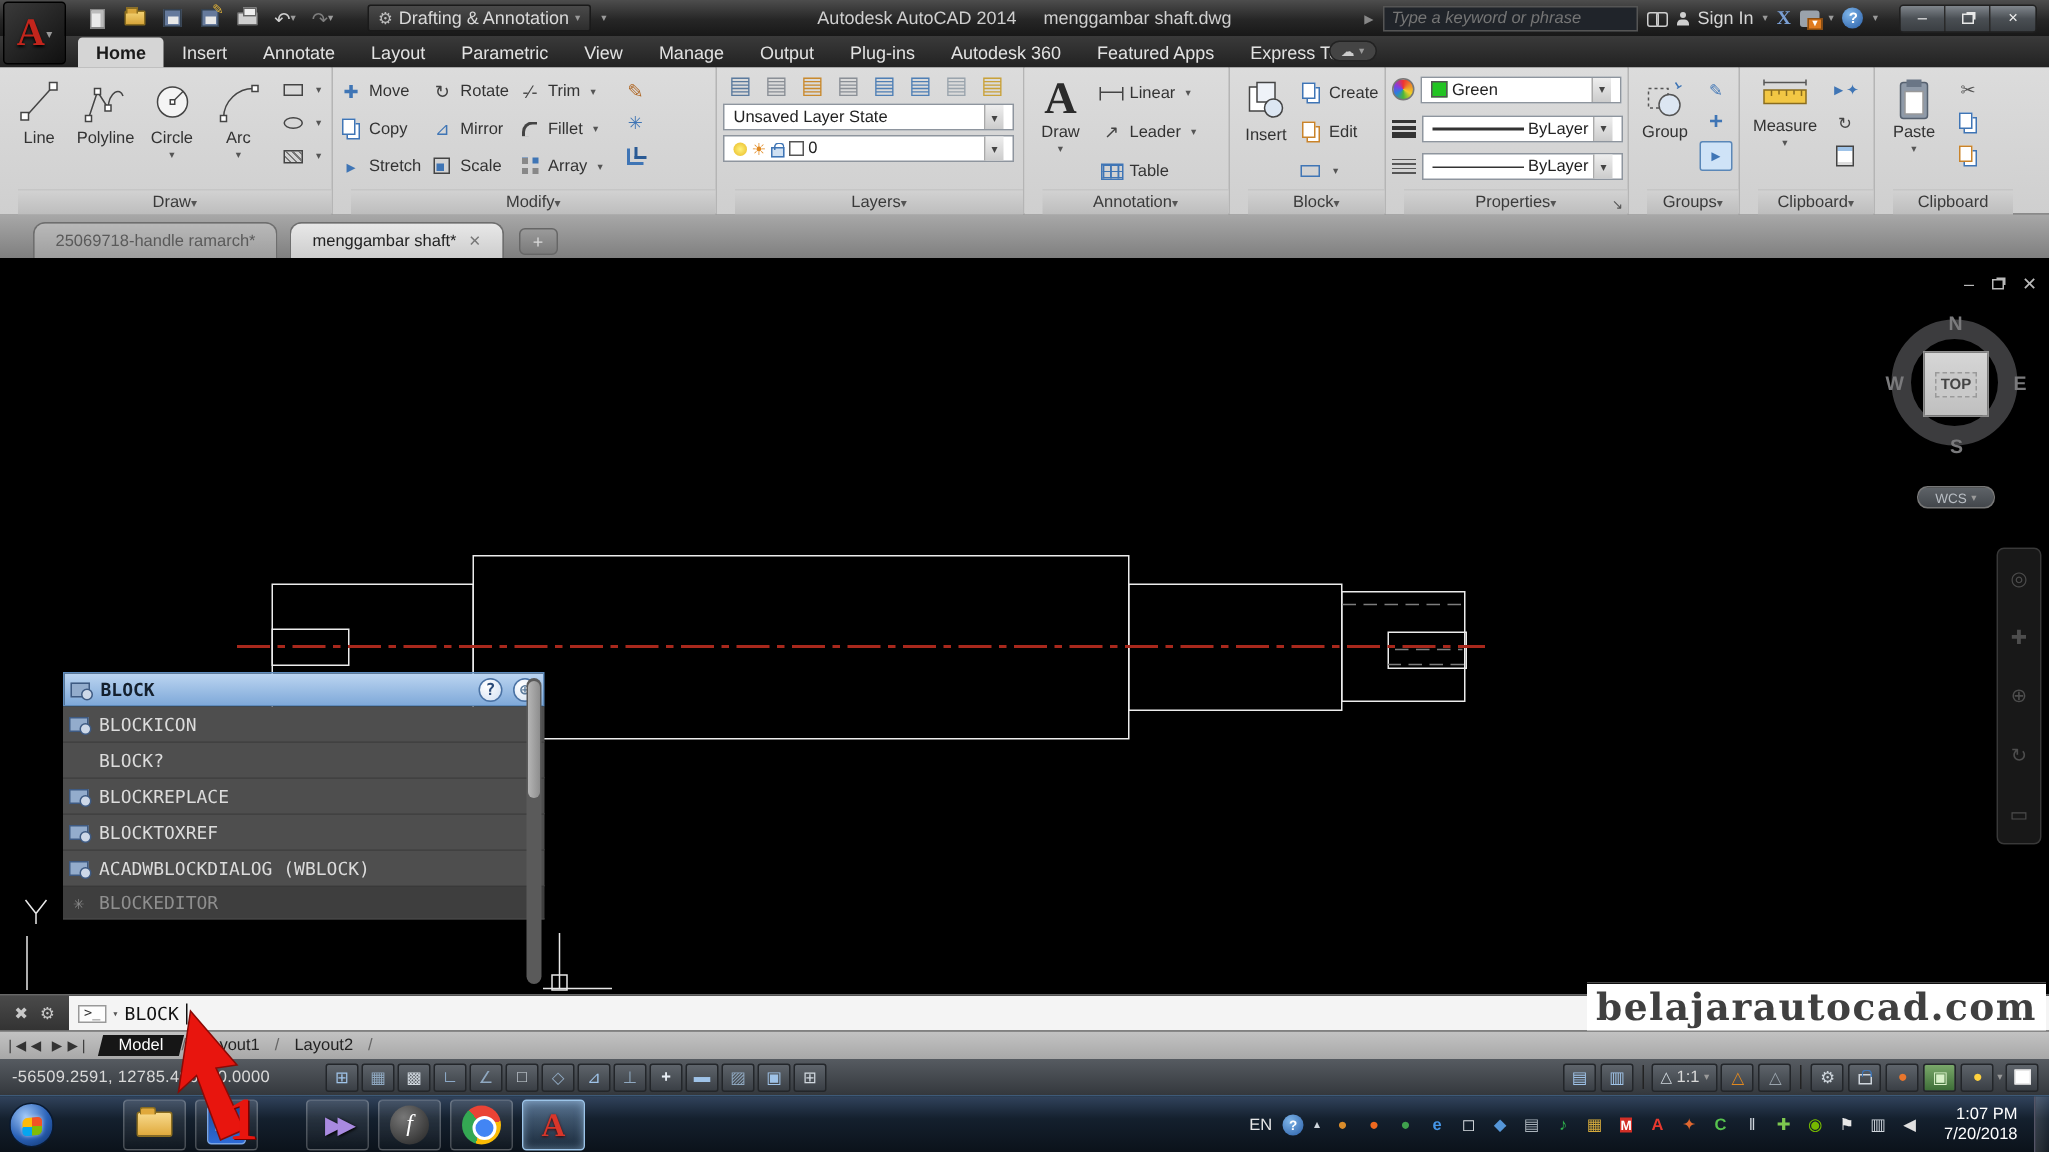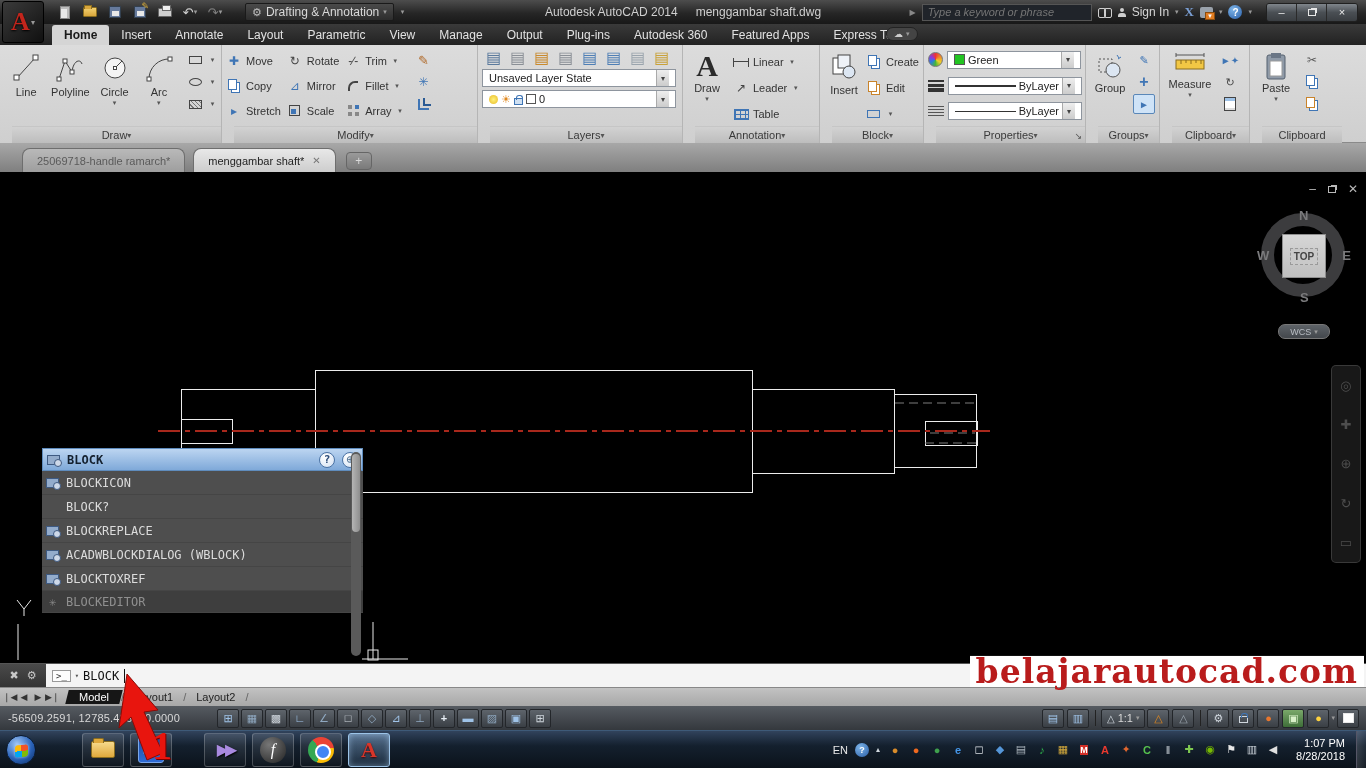--- a/index.html
+++ b/index.html
@@ -135,21 +135,21 @@
   .star{color:#8a8a8a;font-size:12px;width:13px;text-align:center;flex:0 0 auto}
   #pop-scroll{position:absolute;right:2px;top:4px;width:10px;height:204px;background:#5a5a5a;border-radius:5px}
   #pop-thumb{position:absolute;left:1px;top:2px;width:8px;height:78px;background:linear-gradient(90deg,#b5b5b5,#8e8e8e);border-radius:4px}
 
   
   #cmdline{top:663px;height:24px;background:#f4f4f4;border-top:1px solid #555;display:flex;align-items:center}
   #cmd-dock{width:46px;height:100%;background:linear-gradient(#4a4a4a,#333);display:flex;align-items:center;justify-content:center;gap:8px;color:#c8c8c8;font-size:11px}
   #cmd-prompt{display:flex;align-items:center;gap:4px;margin-left:6px;font-family:"DejaVu Sans Mono",monospace;font-size:12px;color:#111}
   #prompt-box{border:1px solid #999;background:#fdfdfd;font-size:9px;padding:0 3px;color:#333}
   .caret{display:inline-block;width:1px;height:14px;background:#111;margin-left:1px;vertical-align:middle}
-  #watermark{position:absolute;right:2px;top:655px;z-index:8;background:#fff;border-top:1px solid #111;padding:0 6px;font-family:"DejaVu Serif",serif;font-weight:bold;font-size:33px;color:#b91c1c;letter-spacing:1px;line-height:31px}
+  #watermark{position:absolute;right:2px;top:655px;z-index:8;background:#fff;border-top:1px solid #111;padding:0 6px;font-family:"DejaVu Serif",serif;font-weight:bold;font-size:25px;color:#404040;letter-spacing:1px;line-height:31px}
 
   
   #laytabs{top:687px;height:19px;background:linear-gradient(#c2c2c2,#a8a8a8);display:flex;align-items:center;font-size:11px;color:#222;border-top:1px solid #888}
   .navb{width:14px;text-align:center;color:#333;font-size:9px}
   #model-tab{background:#161616;color:#fff;padding:1px 12px;transform:skewX(-14deg);margin-left:8px;font-size:11px}
   #model-tab span{display:inline-block;transform:skewX(14deg)}
   .ltab{padding:0 10px}
   .lsep{color:#666}
 
   
@@ -736,25 +736,25 @@
       <div class="pop-row">
           <span class="pi ghost"></span>
           <span>BLOCK?</span>
         </div>
       <div class="pop-row">
           <span class="pi"></span>
           <span>BLOCKREPLACE</span>
         </div>
       <div class="pop-row">
           <span class="pi"></span>
-          <span>ACADWBLOCKDIALOG (WBLOCK)</span>
+          <span>BLOCKTOXREF</span>
         </div>
       <div class="pop-row">
           <span class="pi"></span>
-          <span>BLOCKTOXREF</span>
+          <span>ACADWBLOCKDIALOG (WBLOCK)</span>
         </div>
       <div class="pop-row dim">
           <span class="star">✳</span>
           <span>BLOCKEDITOR</span>
           <span class="plus">+</span>
         </div>
       <div id="pop-scroll">
           <div id="pop-thumb"></div>
         </div>
     </div>
@@ -957,21 +957,21 @@
           </span>
           <span class="tico">
             <span style="color:#cfd6dd">▥</span>
           </span>
           <span class="tico">
             <span style="color:#e0e0e0">◀</span>
           </span>
         </span>
       <div id="clock">
         <div>1:07 PM</div>
-        <div>8/28/2018</div>
+        <div>7/20/2018</div>
       </div>
       <div id="showdesk"></div>
     </div>
   </div>
 
   <svg id="redarrow" width="1366" height="768">
     <polygon points="127,674 158,710 144,712 163,753 147,760 131,717 119,728" fill="#e8150e" stroke="#8a0a06" stroke-width="1"></polygon>
   </svg>
   <div id="step1">1</div>
 

